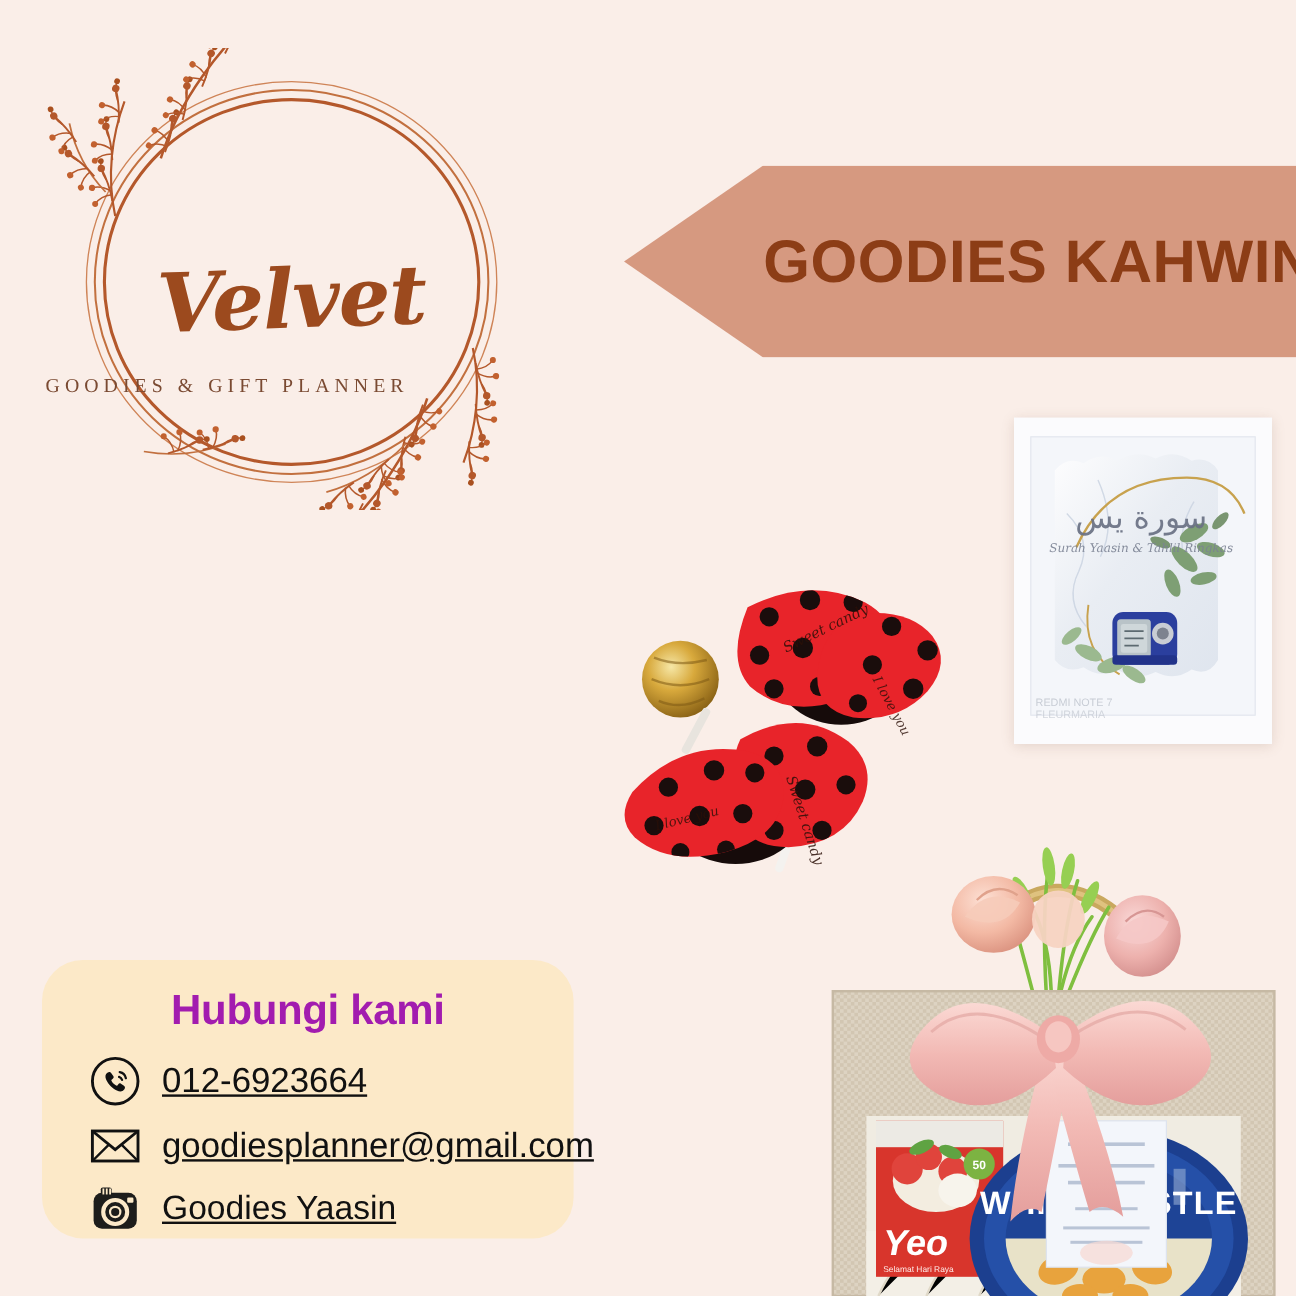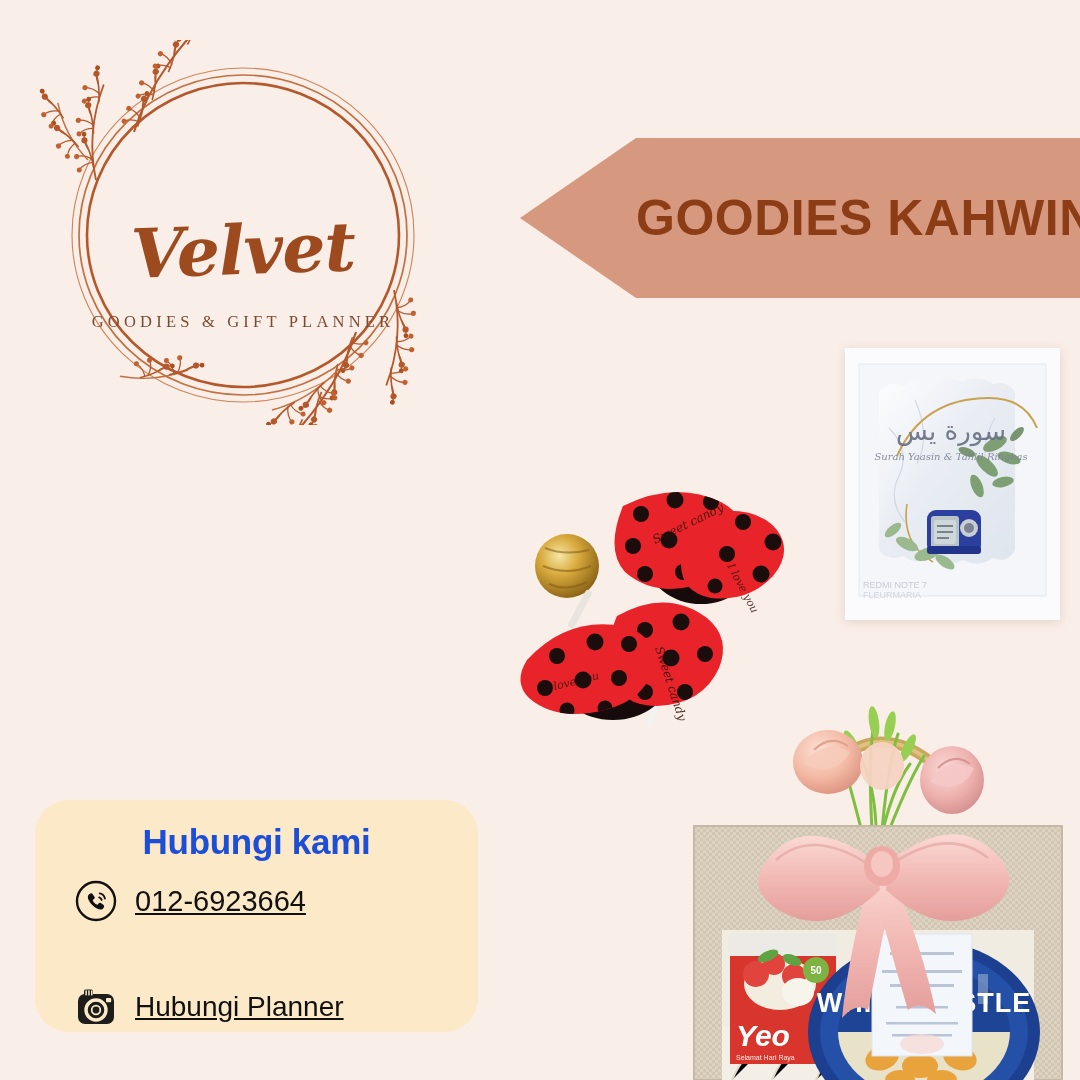--- a/index.html
+++ b/index.html
@@ -16,21 +16,21 @@
   
   .logo-block{position:absolute;left:38px;top:40px;width:410px;height:385px;}
   .logo-svg{position:absolute;left:0;top:0;width:410px;height:385px;}
   .logo-name{
     position:absolute;left:0;top:176px;width:410px;text-align:center;
     font-family:"DejaVu Serif",serif;font-style:italic;font-weight:700;
     font-size:68px;color:#9c4a1e;letter-spacing:-1px;line-height:1;
     transform:rotate(-2deg);
   }
   .logo-tagline{
-    position:absolute;left:0;top:272px;width:410px;text-align:center;
+    position:absolute;left:0;top:272px;width:410px;
     font-family:"Liberation Serif",serif;font-size:16.5px;color:#7a4a32;
     letter-spacing:4.2px;font-weight:400;
   }
 
   
   .banner{
     position:absolute;left:520px;top:138px;width:560px;height:160px;
     background:#d69980;
     -webkit-clip-path:polygon(116px 0,560px 0,560px 160px,116px 160px,0 80px);
     clip-path:polygon(116px 0,560px 0,560px 160px,116px 160px,0 80px);
@@ -48,21 +48,21 @@
     font-family:"Liberation Sans",sans-serif;
   }
 
   
   .contact-card{
     position:absolute;left:35px;top:800px;width:443px;height:232px;
     background:#fce9c8;border-radius:34px;
   }
   .contact-heading{
     position:absolute;left:0;top:22px;width:443px;text-align:center;
-    font-size:35px;font-weight:700;color:#1d4ed8;letter-spacing:-.3px;
+    font-size:35px;font-weight:700;color:#a21caf;letter-spacing:-.3px;
   }
   .contact-row{position:absolute;left:40px;display:flex;align-items:center;}
   .row-phone{top:80px;}
   .row-mail{top:134px;}
   .row-insta{top:186px;}
   .c-icon{width:42px;height:42px;flex:none;margin-right:18px;display:block;}
   .c-text{font-size:29px;color:#111;font-family:"Liberation Sans",sans-serif;white-space:nowrap;text-decoration:underline;}
   .row-insta .c-text{font-size:28px;}
 
   
@@ -444,30 +444,38 @@
     <div class="contact-row row-phone">
       <svg class="c-icon" viewBox="0 0 42 42">
         <circle cx="21" cy="21" r="19" fill="none" stroke="#111" stroke-width="2.4"></circle>
         <path d="M14.5 14c1.6-1.2 2.6-.7 3.4.5l1.5 2.2c.6.9.4 1.6-.4 2.2l-1 .8c-.3.3-.3.6-.1 1 .7 1.6 2.3 3.2 3.9 3.9.4.2.7.2 1-.1l.8-1c.6-.8 1.3-1 2.2-.4l2.2 1.5c1.2.8 1.7 1.8.5 3.4-1.3 1.8-3.6 2-6.1.8-3.5-1.6-7.2-5.3-8.8-8.8-1.2-2.5-1-4.8.9-6z" fill="#111"></path>
         <path d="M24.8 13.4c2.6.5 4.6 2.5 5.1 5.1" stroke="#111" stroke-width="1.9" fill="none" stroke-linecap="round"></path>
         <path d="M24.2 17.4c1.2.4 2.1 1.3 2.5 2.5" stroke="#111" stroke-width="1.9" fill="none" stroke-linecap="round"></path>
       </svg>
       <span class="c-text">012-6923664</span>
     </div>
 
+    <div class="contact-row row-mail">
+      <svg class="c-icon" viewBox="0 0 42 42">
+        <rect x="2" y="8.5" width="38" height="25" fill="none" stroke="#111" stroke-width="2.4"></rect>
+        <path d="M2 8.5L21 24 40 8.5" fill="none" stroke="#111" stroke-width="2.4"></path>
+        <path d="M2 33.5L15.5 20M40 33.5L26.5 20" fill="none" stroke="#111" stroke-width="2"></path>
+      </svg>
+      <span class="c-text">goodiesplanner@gmail.com</span>
+    </div>
 
     <div class="contact-row row-insta">
       <svg class="c-icon" viewBox="0 0 42 42">
         <rect x="3" y="8" width="36" height="30" rx="7" fill="#1d1d1b"></rect>
         <rect x="9" y="3.5" width="9" height="6" rx="1.6" fill="#1d1d1b"></rect>
         <rect x="10.4" y="4.4" width="1.5" height="5" fill="#fce9c8"></rect>
         <rect x="13.2" y="4.4" width="1.5" height="5" fill="#fce9c8"></rect>
         <rect x="16" y="4.4" width="1.5" height="5" fill="#fce9c8"></rect>
         <circle cx="21" cy="24" r="10" fill="none" stroke="#fce9c8" stroke-width="3.4"></circle>
         <circle cx="21" cy="24" r="5.2" fill="#fce9c8"></circle>
         <circle cx="21" cy="24" r="3.4" fill="#1d1d1b"></circle>
         <rect x="31" y="12" width="5.2" height="4.2" rx="1" fill="#fce9c8"></rect>
       </svg>
-      <span class="c-text">Hubungi Planner</span>
+      <span class="c-text">Goodies Yaasin</span>
     </div>
   </div>
 
 </div>
 
 </body></html>

